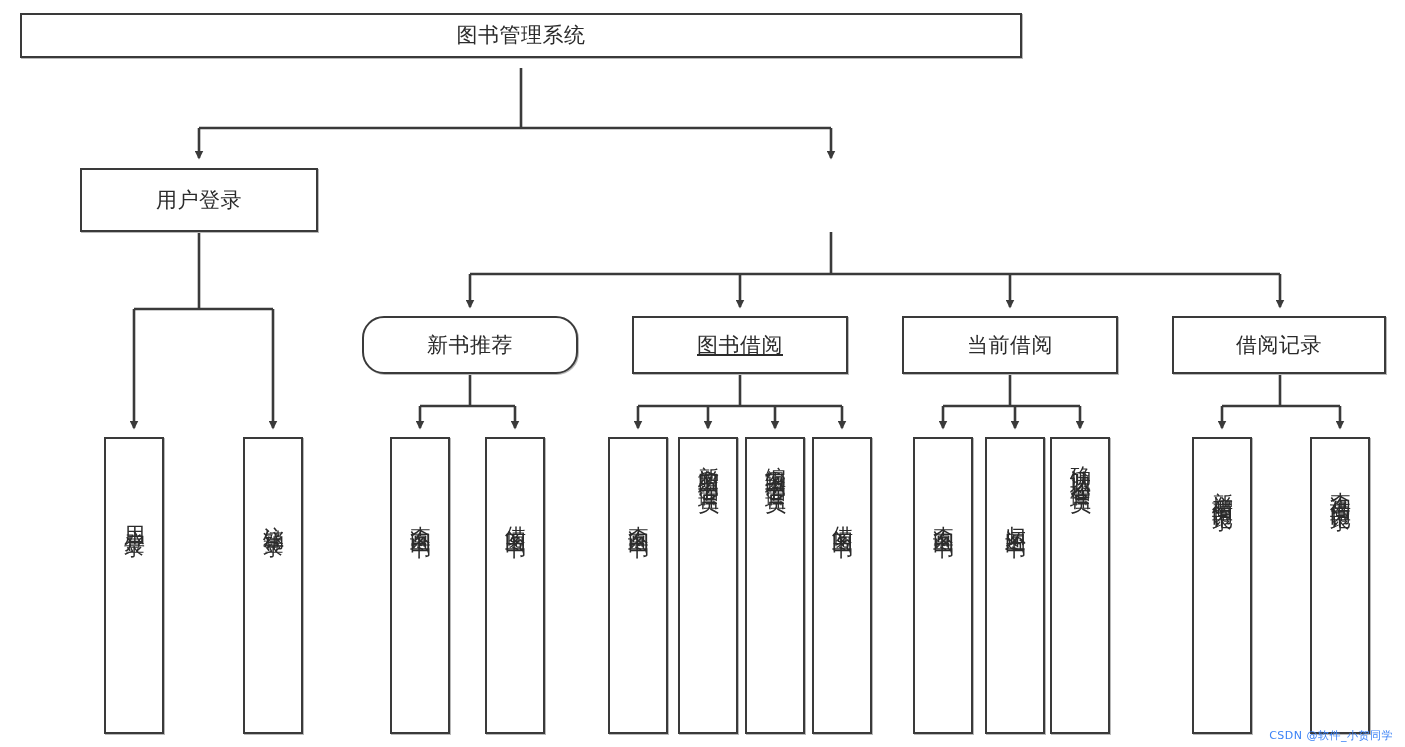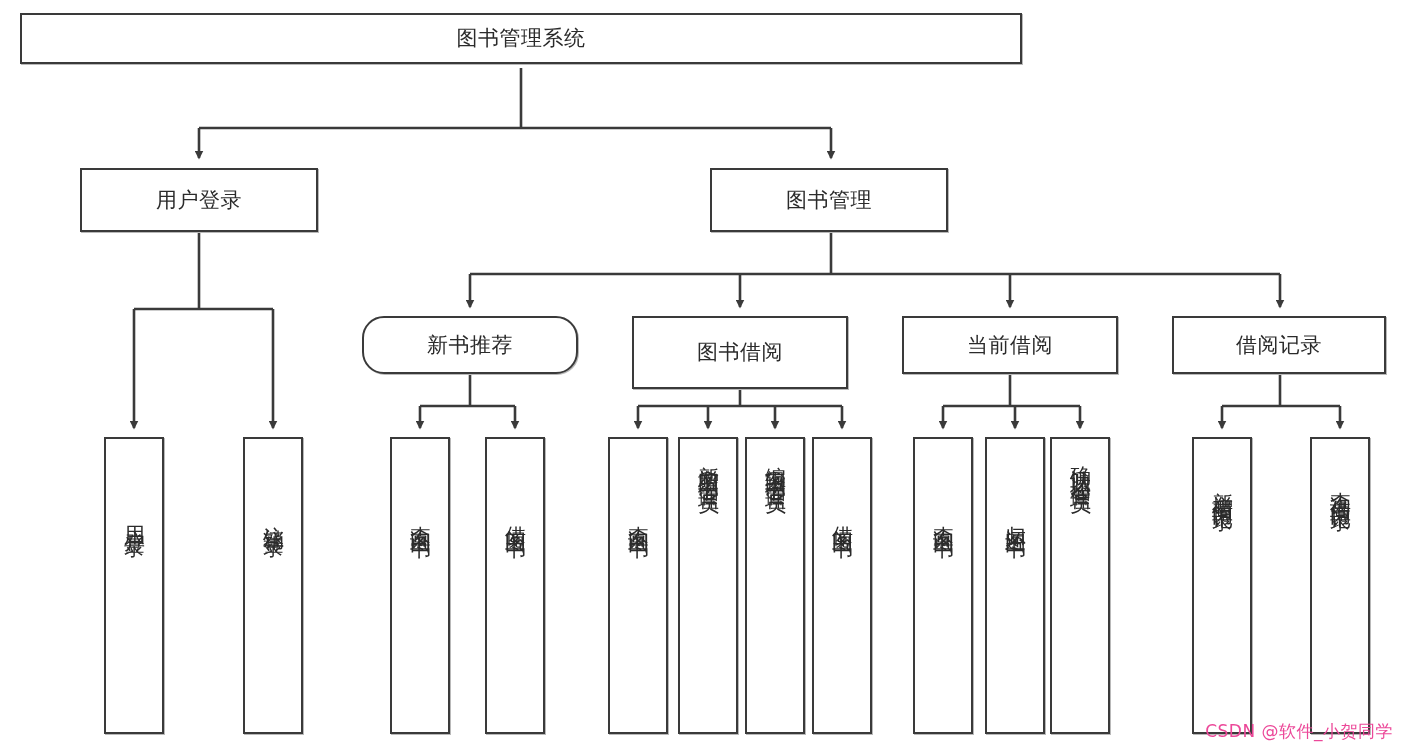--- a/index.html
+++ b/index.html
@@ -66,22 +66,22 @@
   .node.vertical.tall .node-label {
     margin-top: 4px;
   }
   .node.vertical.mid3 .node-label {
     margin-top: 30px;
   }
   #watermark {
     position: absolute;
     right: 12px;
     bottom: 4px;
-    font-size: 17px;
-    color: #ec4899;
+    font-size: 11px;
+    color: #3b82f6;
     letter-spacing: 0.5px;
     white-space: nowrap;
     user-select: none;
   }
 </style>
 </head>
 <body>
 
 <div id="diagram-canvas">
 
@@ -128,37 +128,34 @@
       <path d="M 1015 406 L 1015 428" marker-end="url(#arrowhead)"></path>
       <path d="M 1080 406 L 1080 428" marker-end="url(#arrowhead)"></path>
 
       <path d="M 1280 374 L 1280 406"></path>
       <path d="M 1222 406 L 1340 406"></path>
       <path d="M 1222 406 L 1222 428" marker-end="url(#arrowhead)"></path>
       <path d="M 1340 406 L 1340 428" marker-end="url(#arrowhead)"></path>
     </g>
   </svg>
 
-  <div class="node horizontal" style="left:20px; top:13px; width:1002px; height:51px;">
+  <div class="node horizontal" style="left:20px; top:13px; width:1002px; height:45px;">
     <span class="node-label">图书管理系统</span>
   </div>
 
   <div class="node horizontal" style="left:80px; top:168px; width:238px; height:64px;">
     <span class="node-label">用户登录</span>
   </div>
 
-  <div class="node horizontal" style="left:710px; top:168px; width:238px; height:64px;">
-    <span class="node-label">图书管理</span>
-  </div>
 
   <div class="node horizontal" style="left:362px; top:316px; width:216px; height:58px;border-radius:22px;">
     <span class="node-label">新书推荐</span>
   </div>
 
-  <div class="node horizontal" style="left:632px; top:316px; width:216px; height:73px;">
+  <div class="node horizontal" style="left:632px; top:316px; width:216px; height:58px;text-decoration:underline;">
     <span class="node-label">图书借阅</span>
   </div>
 
   <div class="node horizontal" style="left:902px; top:316px; width:216px; height:58px;">
     <span class="node-label">当前借阅</span>
   </div>
 
   <div class="node horizontal" style="left:1172px; top:316px; width:214px; height:58px;">
     <span class="node-label">借阅记录</span>
   </div>

